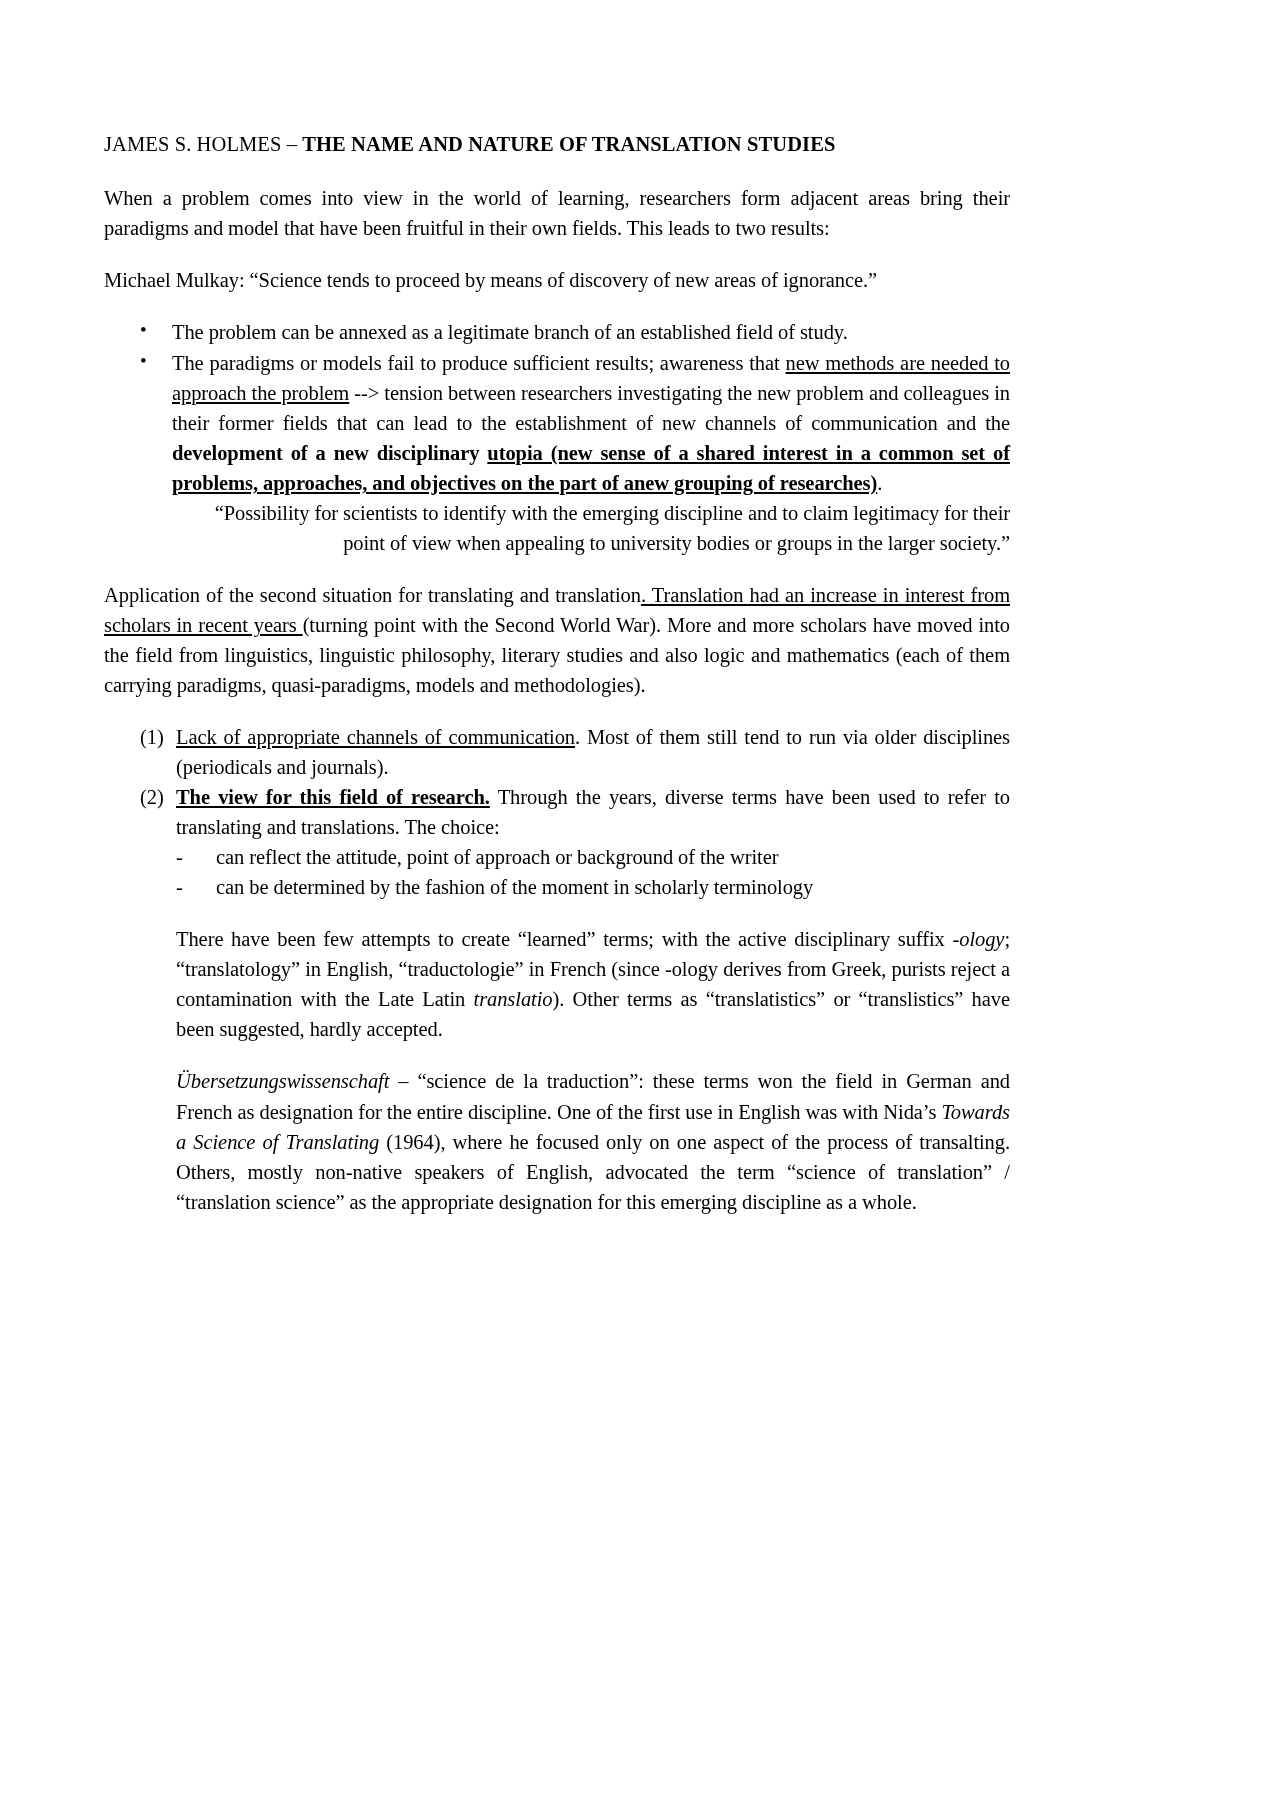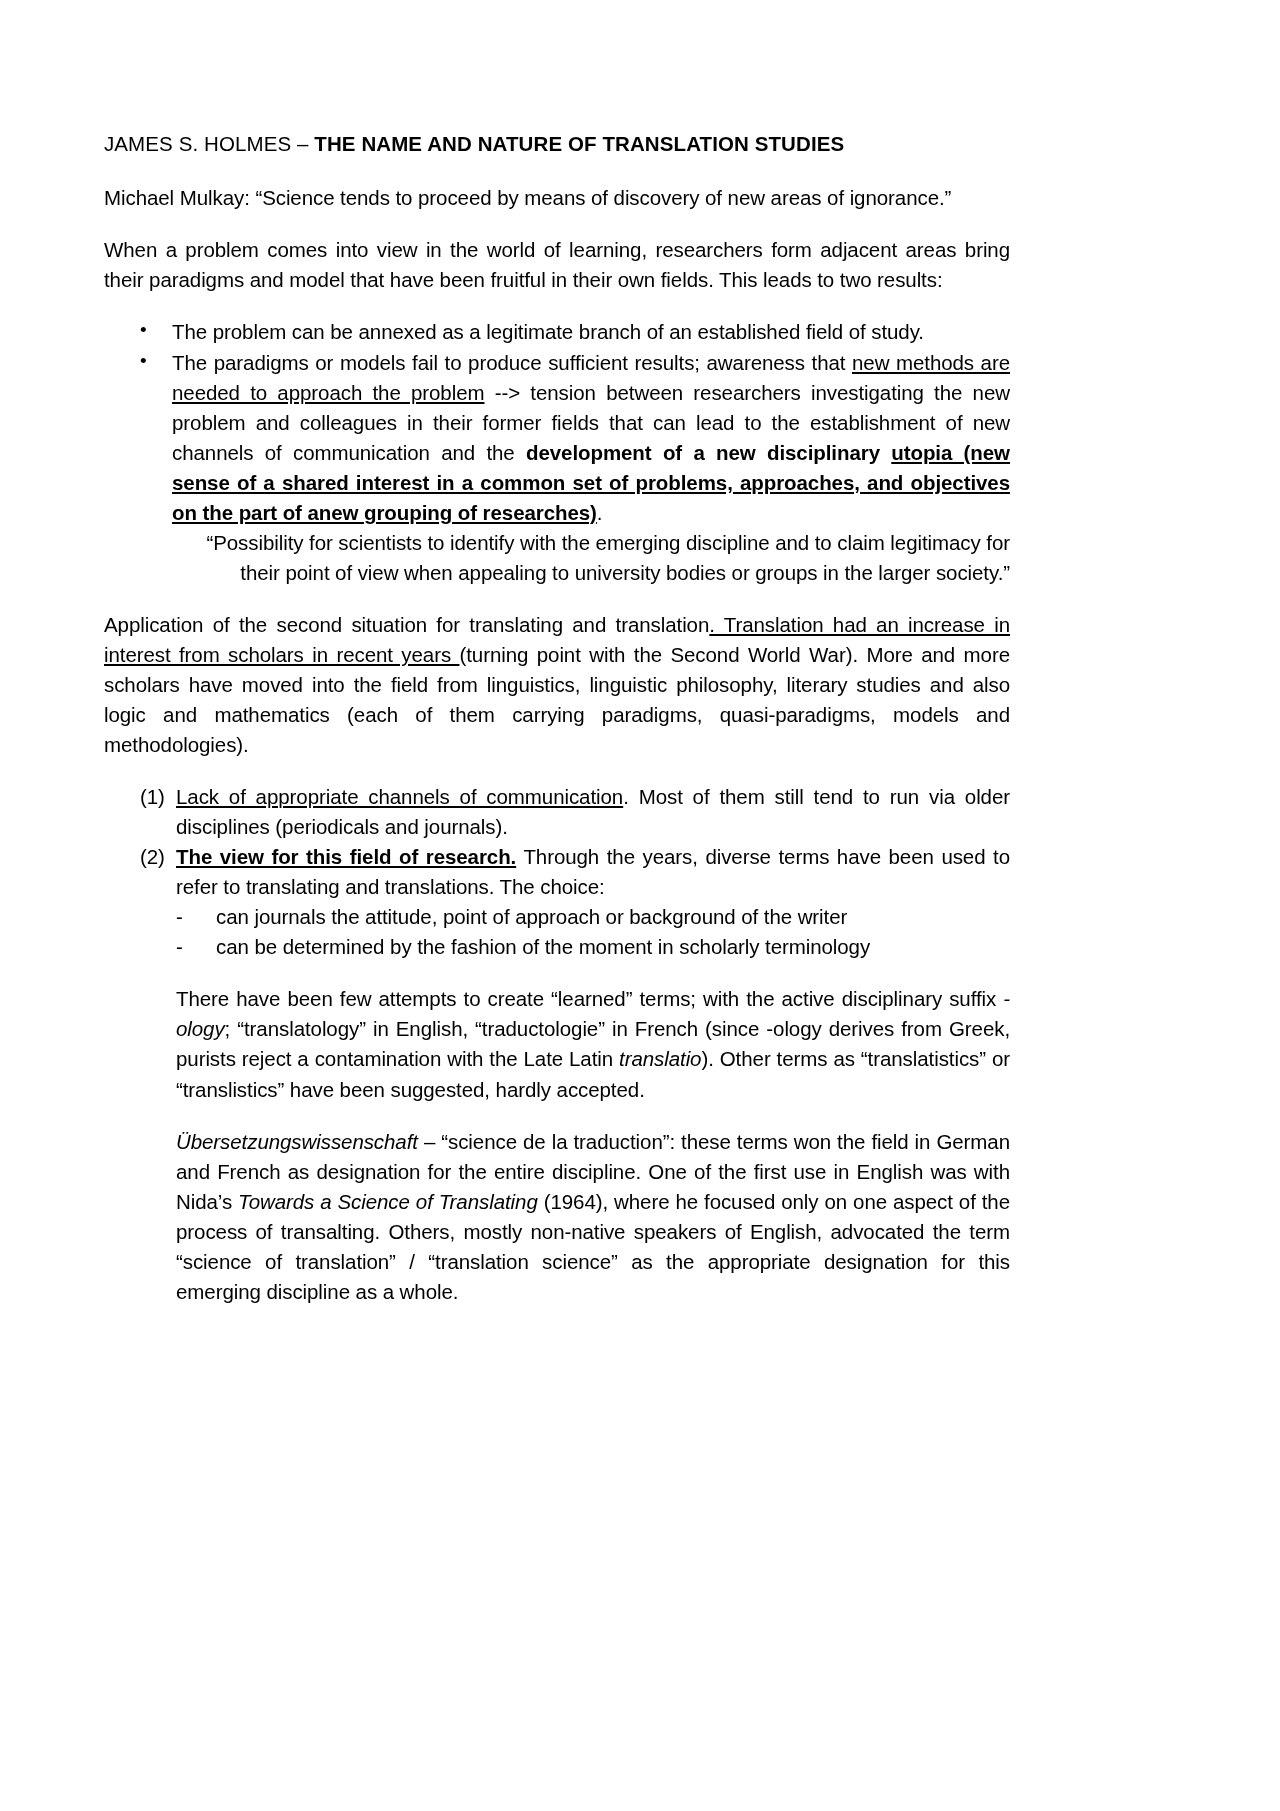--- a/index.html
+++ b/index.html
@@ -15,20 +15,21 @@
     color: #000000;
     -webkit-font-smoothing: antialiased;
   }
   #page {
     position: relative;
     width: 1280px;
     height: 1811px;
     background: #ffffff;
     box-sizing: border-box;
     padding: 130px 270px 4px 104px;
+    font-family: Liberation Serif, serif;
   }
   .doc-body {
     width: 906px;
     font-size: 20.5px;
     line-height: 1.465;
     letter-spacing: -0.08px;
   }
   h1.doc-title {
     font-size: 20.5px;
     font-weight: normal;
@@ -122,23 +123,23 @@
   .bu { font-weight: bold; text-decoration: underline; text-underline-offset: 2px; }
 </style>
 </head>
 <body>
 
 <div id="page">
   <div class="doc-body">
 
     <h1 class="doc-title"><span>JAMES S. HOLMES – </span><span class="bold">THE NAME AND NATURE OF TRANSLATION STUDIES</span></h1>
 
+    <p class="para">When a problem comes into view in the world of learning, researchers form adjacent areas bring their paradigms and model that have been fruitful in their own fields. This leads to two results:</p>
+
     <p class="para flush">Michael Mulkay: “Science tends to proceed by means of discovery of new areas of ignorance.”</p>
-
-    <p class="para">When a problem comes into view in the world of learning, researchers form adjacent areas bring their paradigms and model that have been fruitful in their own fields. This leads to two results:</p>
 
     <ul class="bullets">
       <li>
         <span class="bullet-mark">•</span><span>The problem can be annexed as a legitimate branch of an established field of study.</span>
       </li>
       <li>
         <span class="bullet-mark">•</span><span>The paradigms or models fail to produce sufficient results; awareness that </span><span class="u">new methods are needed to approach the problem</span><span> --&gt; tension between researchers investigating the new problem and colleagues in their former fields that can lead to the establishment of new channels of communication and the </span><span class="b">development of a new disciplinary </span><span class="bu">utopia (new sense of a shared interest in a common set of problems, approaches, and objectives on the part of anew grouping of researches)</span><span>.</span>
         <span class="inner-quote">“Possibility for scientists to identify with the emerging discipline and to claim legitimacy for their point of view when appealing to university bodies or groups in the larger society.”</span>
       </li>
     </ul>
@@ -147,21 +148,21 @@
 
 
     <ol class="numbered">
       <li>
         <span class="num-mark">(1)</span><span class="u">Lack of appropriate channels of communication</span><span>. Most of them still tend to run via older disciplines (periodicals and journals).</span>
       </li>
       <li>
         <span class="num-mark">(2)</span><span class="bu">The view for this field of research.</span><span> Through the years, diverse terms have been used to refer to translating and translations. The choice:</span>
         <ul class="dashes">
           <li>
-            <span class="dash-mark">-</span><span>can journals the attitude, point of approach or background of the writer</span>
+            <span class="dash-mark">-</span><span>can reflect the attitude, point of approach or background of the writer</span>
           </li>
           <li>
             <span class="dash-mark">-</span><span>can be determined by the fashion of the moment in scholarly terminology</span>
           </li>
         </ul>
       </li>
     </ol>
 
     <p class="subpara"><span>There have been few attempts to create “learned” terms; with the active disciplinary suffix </span><span class="i">-ology</span><span>; “translatology” in English, “traductologie” in French (since -ology derives from Greek, purists reject a contamination with the Late Latin </span><span class="i">translatio</span><span>). Other terms as “translatistics” or “translistics” have been suggested, hardly accepted.</span></p>
 

